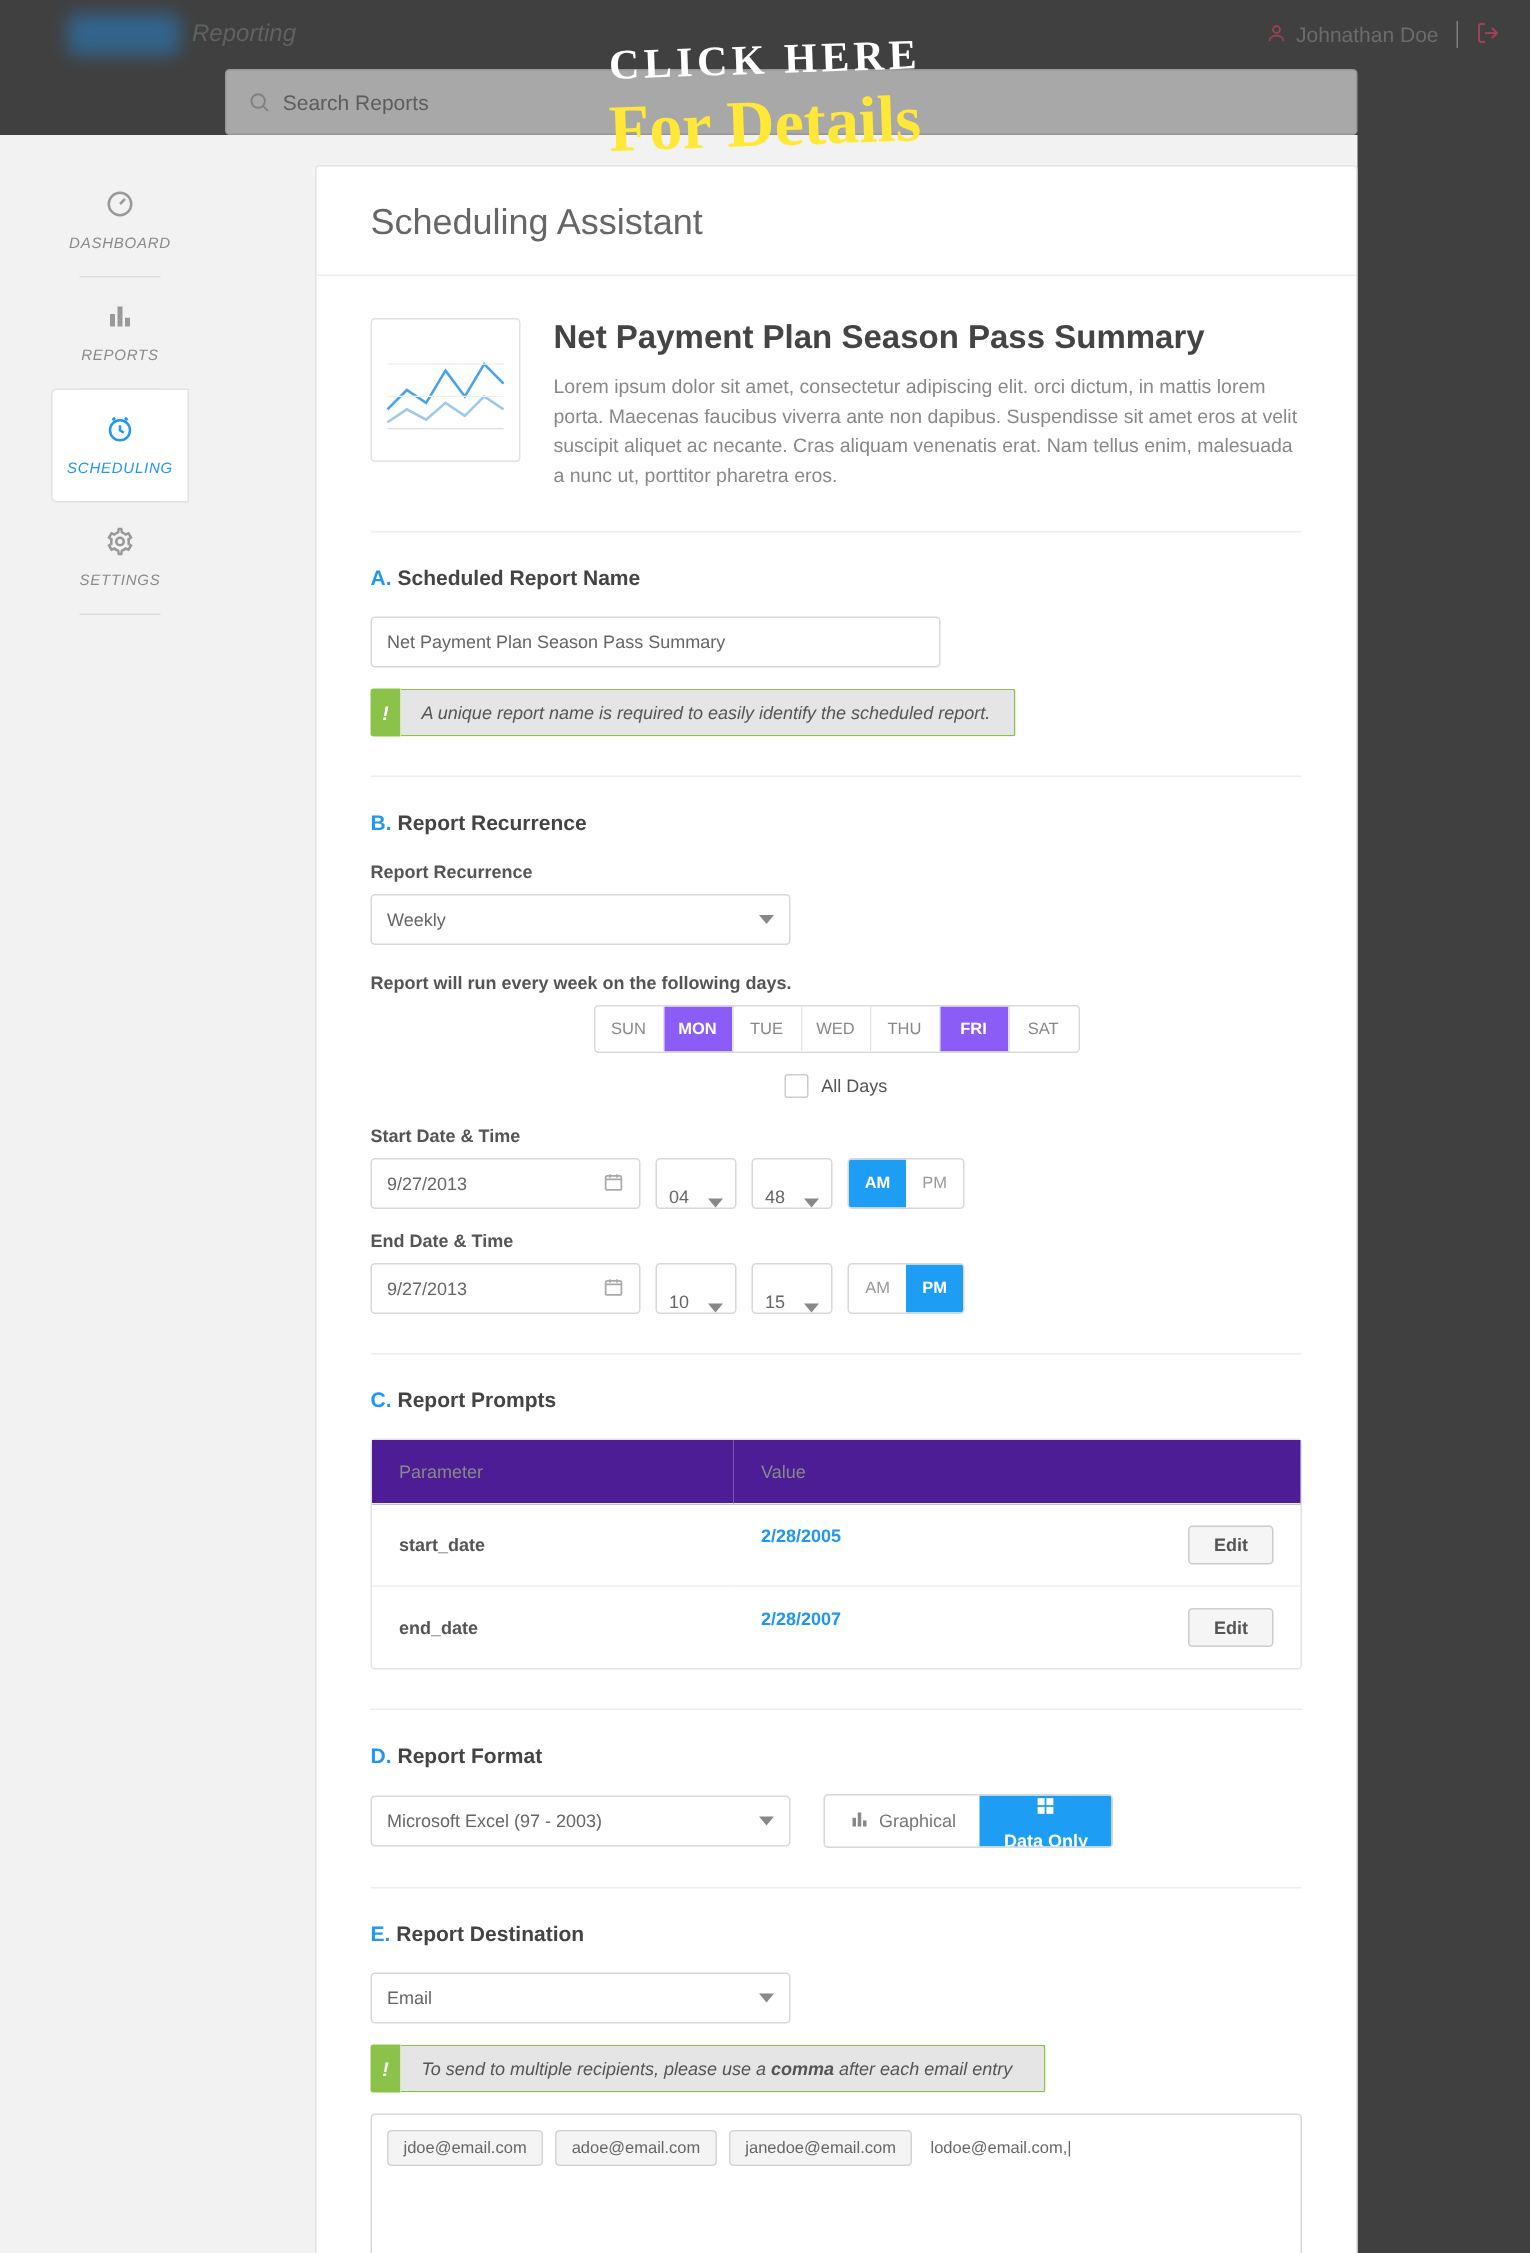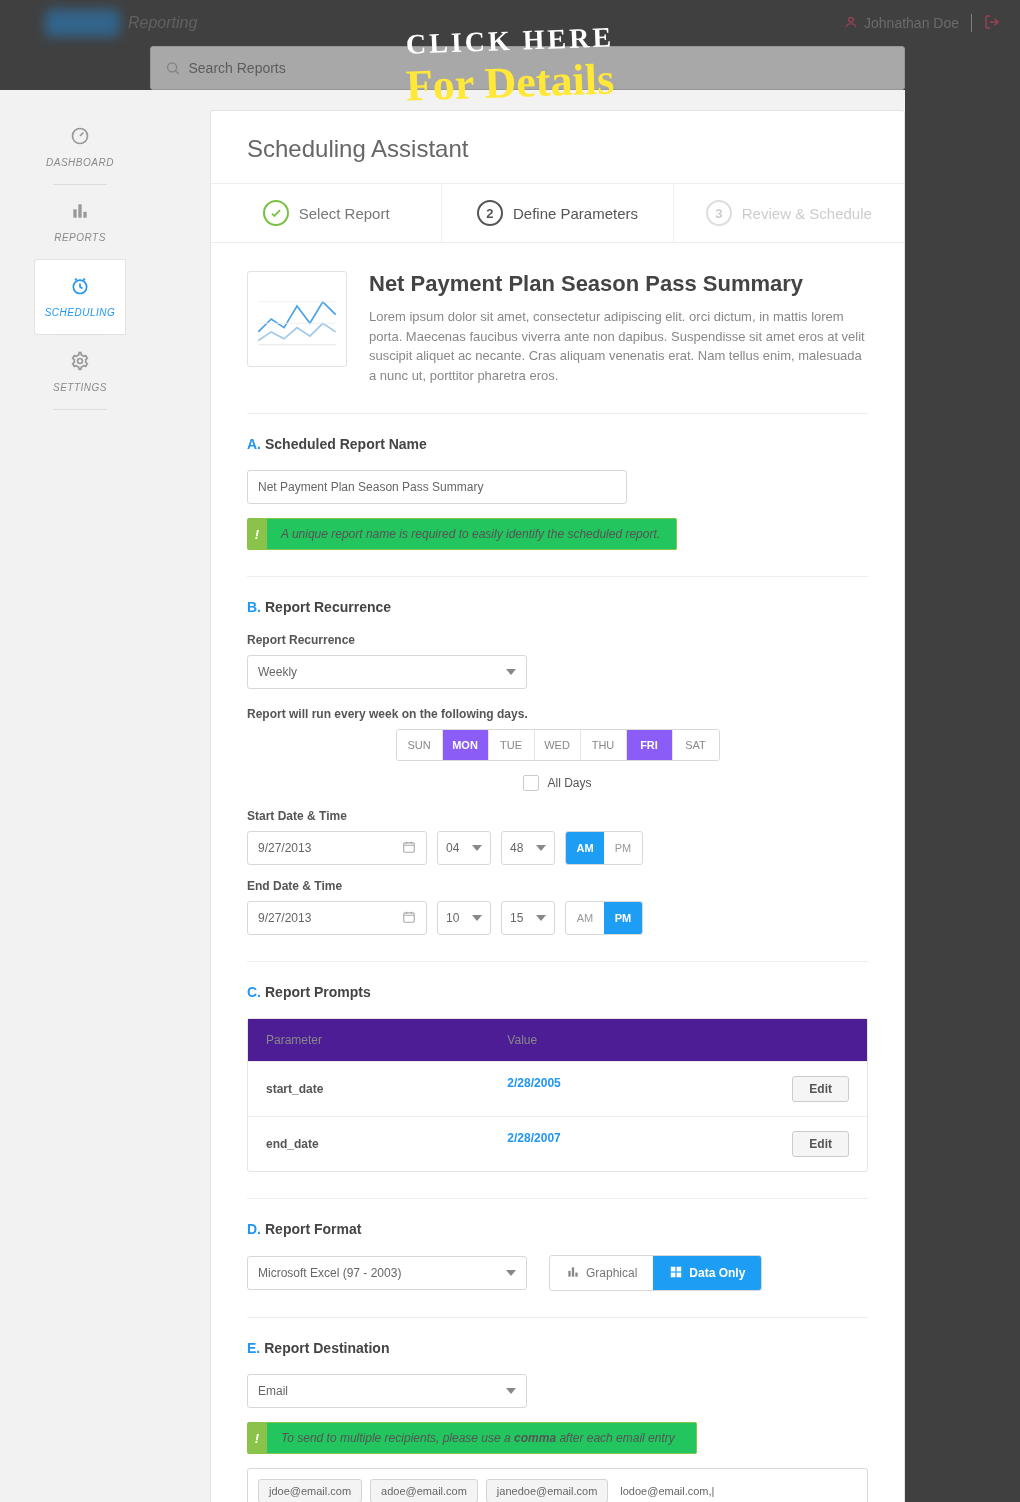--- a/index.html
+++ b/index.html
@@ -53,53 +53,53 @@
   .report-desc { font-size:13px; color:#888; line-height:1.5; }
 
   .section { margin-top:26px; border-top:1px solid #eee; padding-top:22px;}
   .section:first-of-type { border-top:1px solid #eee; padding-top:22px; }
   .section-h { font-size:14px; color:#444; font-weight:600; margin-bottom:18px; }
   .section-h .pfx { color:#2196f3; margin-right:4px; }
 
   .text-input { width:380px; height:34px; border:1px solid #d8d8d8; border-radius:3px; padding:0 10px; font-size:12px; color:#666; }
   .info-strip { display:flex; align-items:center; margin-top:14px; }
   .info-tab { width:20px; align-self:stretch; background:#8bc34a; display:flex; align-items:center; justify-content:center; color:#fff; font-style:italic; font-weight:bold; border-radius:2px 0 0 2px;}
-  .info-body { flex:1; border:1px solid #8bc34a; border-left:none; background:#22c55e; padding:8px 14px; font-size:12px; font-style:italic; color:#555; border-radius:0 2px 2px 0;}
+  .info-body { flex:1; border:1px solid #8bc34a; border-left:none; background:#e5e5e5; padding:8px 14px; font-size:12px; font-style:italic; color:#555; border-radius:0 2px 2px 0;}
 
   .field-label { font-size:12px; font-weight:bold; color:#555; margin-bottom:8px; display:block;}
   .select { width:280px; height:34px; border:1px solid #d8d8d8; border-radius:3px; padding:0 10px; display:flex; align-items:center; justify-content:space-between; font-size:12px; color:#666; background:#fff; cursor:pointer;}
   .caret { width:0; height:0; border-left:5px solid transparent; border-right:5px solid transparent; border-top:6px solid #888;}
 
   .daypicker { display:flex; align-items:center; gap:14px; margin:6px 0 18px;flex-direction:column; }
   .daybtns { display:flex; border:1px solid #d8d8d8; border-radius:3px; overflow:hidden;}
   .daybtn { width:46px; height:30px; display:flex; align-items:center; justify-content:center; font-size:11px; color:#888; border-right:1px solid #e4e4e4; cursor:pointer; background:#fff;}
   .daybtn:last-child{border-right:none;}
   .daybtn.on { background:#8b5cf6; color:#fff; font-weight:bold; }
   .checkline { display:flex; align-items:center; gap:8px; font-size:12px; color:#555;}
   .chkbox { width:16px; height:16px; border:1px solid #ccc; border-radius:2px; }
 
   .dt-row { display:flex; align-items:center; gap:10px; margin-bottom:14px;}
   .date-input { width:180px; height:34px; border:1px solid #d8d8d8; border-radius:3px; display:flex; align-items:center; justify-content:space-between; padding:0 10px; font-size:12px; color:#666;}
-  .mini-select { width:54px; height:34px; border:1px solid #d8d8d8; border-radius:3px; display:flex; align-items:center; justify-content:space-between; padding:0 8px; font-size:12px; color:#666; background:#fff; cursor:pointer;}
+  .mini-select { width:54px; height:34px; border:1px solid #d8d8d8; border-radius:3px; display:flex; align-items:flex-end; justify-content:space-between; padding:0 8px; font-size:12px; color:#666; background:#fff; cursor:pointer;}
   .ampm { display:flex; border:1px solid #d8d8d8; border-radius:3px; overflow:hidden;}
   .ampm div { width:38px; height:32px; display:flex; align-items:center; justify-content:center; font-size:11px; color:#999; cursor:pointer;}
   .ampm div.on{ background:#1e9df4; color:#fff; font-weight:bold;}
 
   .ptable { width:100%; border:1px solid #e4e4e4; border-radius:3px; border-collapse:separate; border-spacing:0;}
   .ptable th { text-align:left; font-weight:normal; color:#888; font-size:12px; padding:14px 18px; background:#4c1d95; border-bottom:1px solid #eee;}
   .ptable td { padding:14px 18px; font-size:12px; border-bottom:1px solid #eee;}
   .ptable tr:last-child td{border-bottom:none;}
   .ptable td.param { font-weight:bold; color:#555;}
   .ptable td.val { color:#2196f3; font-weight:600;}
   .editbtn { float:right; padding:5px 16px; border:1px solid #ccc; border-radius:3px; background:#f5f5f5; font-size:12px; color:#555; cursor:pointer;}
 
   .fmt-row{ display:flex; gap:22px; align-items:center;}
   .toggle2 { display:flex; border:1px solid #d8d8d8; border-radius:3px; overflow:hidden;}
   .toggle2 div{ padding:0 16px; height:34px; display:flex; align-items:center; gap:6px; font-size:12px; color:#777; cursor:pointer;}
-  .toggle2 div.on{ background:#1e9df4; color:#fff; font-weight:600;}
+  .toggle2 div.on{ background:#1e9df4; color:#fff; font-weight:600;flex-direction:column;}
 
   .tagbox{ border:1px solid #d8d8d8; border-radius:3px; padding:10px; min-height:120px; margin-top:14px; display:flex; flex-wrap:wrap; align-content:flex-start; gap:8px;}
   .tag{ border:1px solid #d4d4d4; background:#f4f4f4; border-radius:3px; padding:5px 10px; font-size:11px; color:#666;}
   .taginput{ border:none; outline:none; font-size:11px; color:#666; padding:5px 4px; min-width:120px;}
 </style>
 </head>
 <body>
 
 <div class="page-outer" style="position:relative;">
   <div class="topbar">
@@ -174,38 +174,20 @@
       </div>
       <div class="sidebar-sep"></div>
     </div>
     </div>
 
     <div class="main-panel">
       <div class="panel-head">
         <div class="panel-title">Scheduling Assistant</div>
       </div>
 
-      <div class="stepper">
-        <div class="step done">
-          <span class="circle">
-            <svg width="14" height="14" viewBox="0 0 24 24" fill="none" stroke="#7bc043" stroke-width="3">
-                <path d="M5 13l4 4L19 7"></path>
-              </svg>
-          </span>
-          <span>Select Report</span>
-        </div>
-        <div class="step active">
-          <span class="circle">2</span>
-          <span>Define Parameters</span>
-        </div>
-        <div class="step disabled">
-          <span class="circle">3</span>
-          <span>Review &amp; Schedule</span>
-        </div>
-      </div>
 
       <div class="panel-body">
 
         <div class="report-head">
           <div class="thumb">
             <svg viewBox="0 0 100 90">
                 <rect x="0" y="0" width="100" height="90" fill="#fff"></rect>
                 <polyline points="5,60 20,45 35,55 50,30 65,50 80,25 95,40" fill="none" stroke="#4aa3e8" stroke-width="2"></polyline>
                 <polyline points="5,70 20,60 35,68 50,55 65,65 80,50 95,60" fill="none" stroke="#a0c8e8" stroke-width="2"></polyline>
                 <line x1="5" y1="75" x2="95" y2="75" stroke="#ddd"></line>

